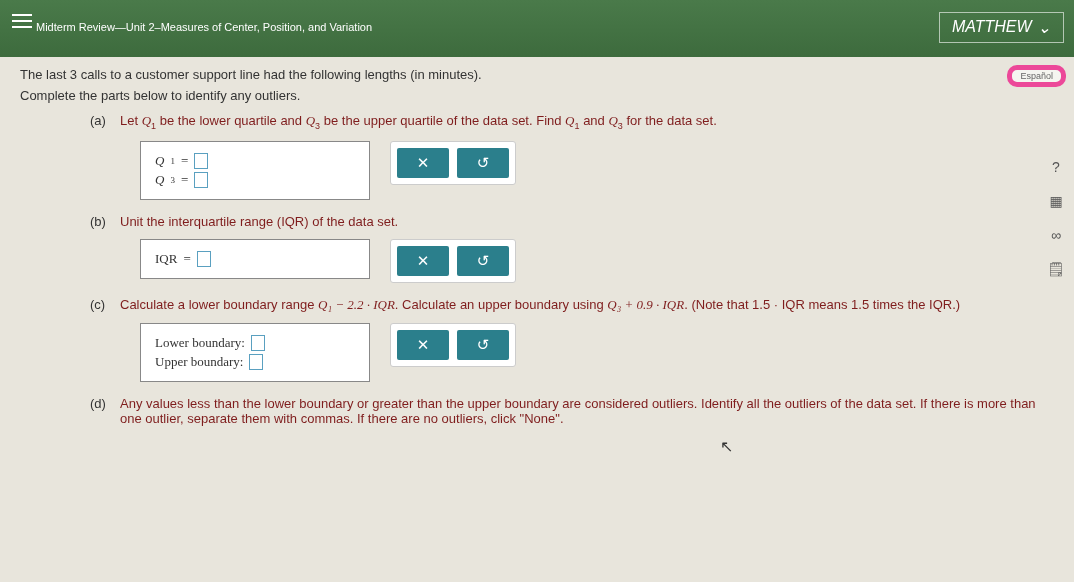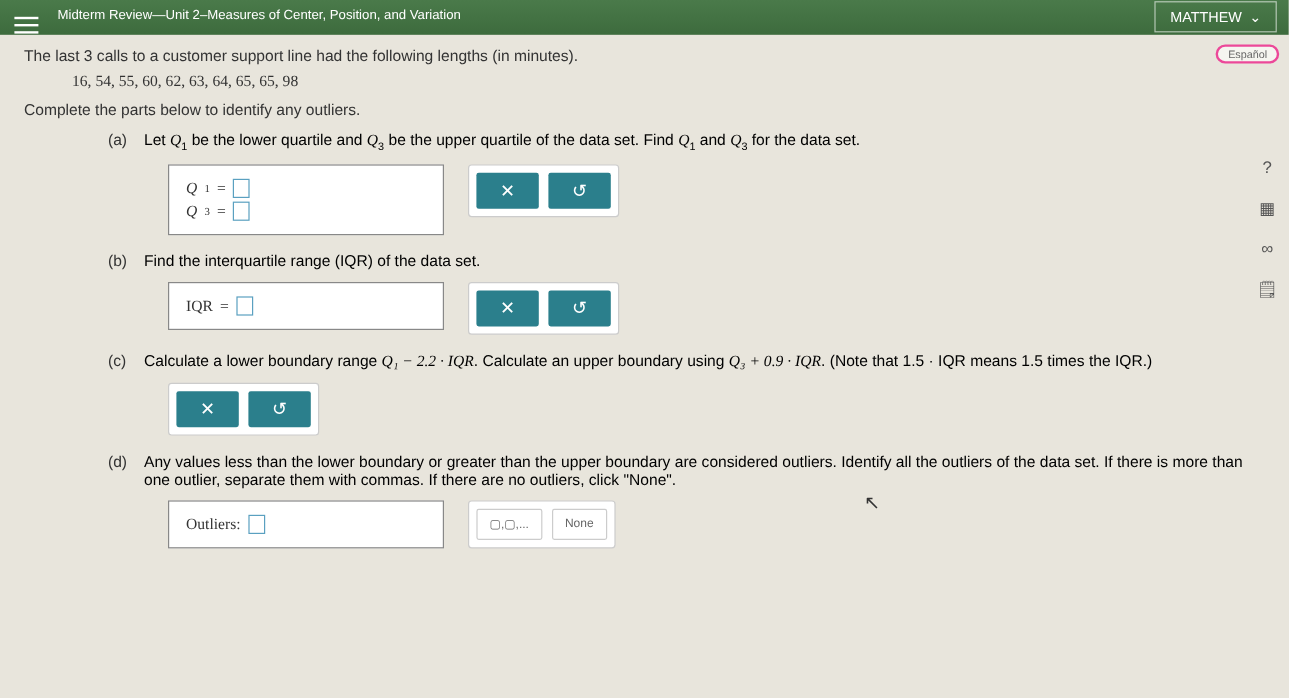--- a/index.html
+++ b/index.html
@@ -7,76 +7,77 @@
     font-family: Arial, sans-serif;
     background: #e8e5dc;
     width: 1074px;
     height: 582px;
     overflow: hidden;
     position: relative;
   }
   .header {
     background: linear-gradient(to bottom, #4a7a4a, #3d6b3d);
     color: #fff;
-    padding: 4px 10px 6px 48px;
+    padding: 4px 10px 6px 36px;
     position: relative;
-    height: 29px;
+    height: 57px;
     display: flex;
     align-items: center;
   }
   .hamburger {
     position: absolute;
     left: 12px;
     top: 10px;
     cursor: pointer;
   }
   .hamburger div {
     width: 20px;
     height: 2px;
     background: #fff;
     margin: 4px 0;
   }
   .header-text { flex: 1; font-size: 11px; line-height: 1.5; }
   .user-btn {
     border: 1px solid rgba(255,255,255,0.6);
     padding: 5px 12px;
-    font-size: 12px;
+    font-size: 16px;
     color: #fff;
     background: transparent;
     cursor: pointer;
     display: flex;
     align-items: flex-start;
     gap: 6px;
+    font-style: italic;
   }
   .content {
     padding: 10px 20px;
     font-size: 13px;
     color: #333;
     position: relative;
   }
   .lang-pill {
     position: absolute;
     right: 8px;
     top: 8px;
-    border: 2px solid #ec4899;
+    border: 5px solid #ec4899;
     border-radius: 10px;
     padding: 1px 8px;
     font-size: 9px;
     background: #f5f5f0;
     color: #666;
   }
   .intro { margin-bottom: 6px; }
   .data-row { padding-left: 40px; margin-bottom: 8px; font-family: 'Times New Roman', serif; font-size: 13px; }
   .part {
     display: flex;
     margin: 10px 0 6px 0;
     padding-left: 70px;
   }
   .part-label { width: 30px; flex-shrink: 0; }
-  .part-text { flex: 1; color: #000000; }
+  .part-text { flex: 1; color: #7f1d1d; }
   .math-i { font-style: italic; font-family: 'Times New Roman', serif; }
   .sub1 { font-size: 9px; vertical-align: sub; }
   .answer-row {
     display: flex;
     align-items: flex-start;
     gap: 20px;
     padding-left: 120px;
     margin: 10px 0 14px 0;
   }
   .answer-box {
@@ -179,21 +180,20 @@
   <button class="user-btn">
     <span>MATTHEW</span>
     <span>⌄</span>
   </button>
 </div>
 
 <div class="content">
   <div class="lang-pill">Español</div>
 
   <div class="intro">The last 3 calls to a customer support line had the following lengths (in minutes).</div>
-  <div class="data-row">16, 54, 55, 60, 62, 63, 64, 65, 65, 98</div>
   <div class="intro">Complete the parts below to identify any outliers.</div>
 
   <div class="part">
     <div class="part-label">(a)</div>
     <div class="part-text">
       <span>Let </span><span class="math-i">Q</span><span class="sub1">1</span><span> be the lower quartile and </span><span class="math-i">Q</span><span class="sub1">3</span><span> be the upper quartile of the data set. Find </span><span class="math-i">Q</span><span class="sub1">1</span><span> and </span><span class="math-i">Q</span><span class="sub1">3</span><span> for the data set.</span>
     </div>
   </div>
   <div class="answer-row">
     <div class="answer-box">
@@ -211,21 +211,21 @@
       </div>
     </div>
     <div class="btn-group">
       <button class="teal-btn">✕</button>
       <button class="teal-btn">↺</button>
     </div>
   </div>
 
   <div class="part">
     <div class="part-label">(b)</div>
-    <div class="part-text">Find the interquartile range (IQR) of the data set.</div>
+    <div class="part-text">Unit the interquartile range (IQR) of the data set.</div>
   </div>
   <div class="answer-row">
     <div class="answer-box">
       <div class="eq-line">
         <span>IQR</span>
         <span>=</span>
         <span class="input-slot"></span>
       </div>
     </div>
     <div class="btn-group">
@@ -234,41 +234,39 @@
     </div>
   </div>
 
   <div class="part">
     <div class="part-label">(c)</div>
     <div class="part-text">
       <span>Calculate a lower boundary range </span><span class="math-i">Q₁ − 2.2 · IQR</span><span>. Calculate an upper boundary using </span><span class="math-i">Q₃ + 0.9 · IQR</span><span>. (Note that 1.5 · IQR means 1.5 times the IQR.)</span>
     </div>
   </div>
   <div class="answer-row">
+    <div class="answer-box">
+      <div class="eq-line">
+        <span>Lower boundary:</span>
+        <span class="input-slot"></span>
+      </div>
+      <div class="eq-line">
+        <span>Upper boundary:</span>
+        <span class="input-slot"></span>
+      </div>
+    </div>
     <div class="btn-group">
       <button class="teal-btn">✕</button>
       <button class="teal-btn">↺</button>
     </div>
   </div>
 
   <div class="part">
     <div class="part-label">(d)</div>
     <div class="part-text">Any values less than the lower boundary or greater than the upper boundary are considered outliers. Identify all the outliers of the data set. If there is more than one outlier, separate them with commas. If there are no outliers, click "None".</div>
-  </div>
-  <div class="answer-row">
-    <div class="answer-box answer-box-d">
-      <div class="eq-line">
-        <span>Outliers:</span>
-        <span class="input-slot"></span>
-      </div>
-    </div>
-    <div class="d-tools">
-      <button class="tool-btn-light">▢,▢,...</button>
-      <button class="tool-btn-light">None</button>
-    </div>
   </div>
 
   <div class="side-tools">
     <div class="tool-icon">?</div>
     <div class="tool-icon">▦</div>
     <div class="tool-icon">∞</div>
     <div class="tool-icon">🗒</div>
   </div>
 
   <div class="cursor-icon">↖</div>

